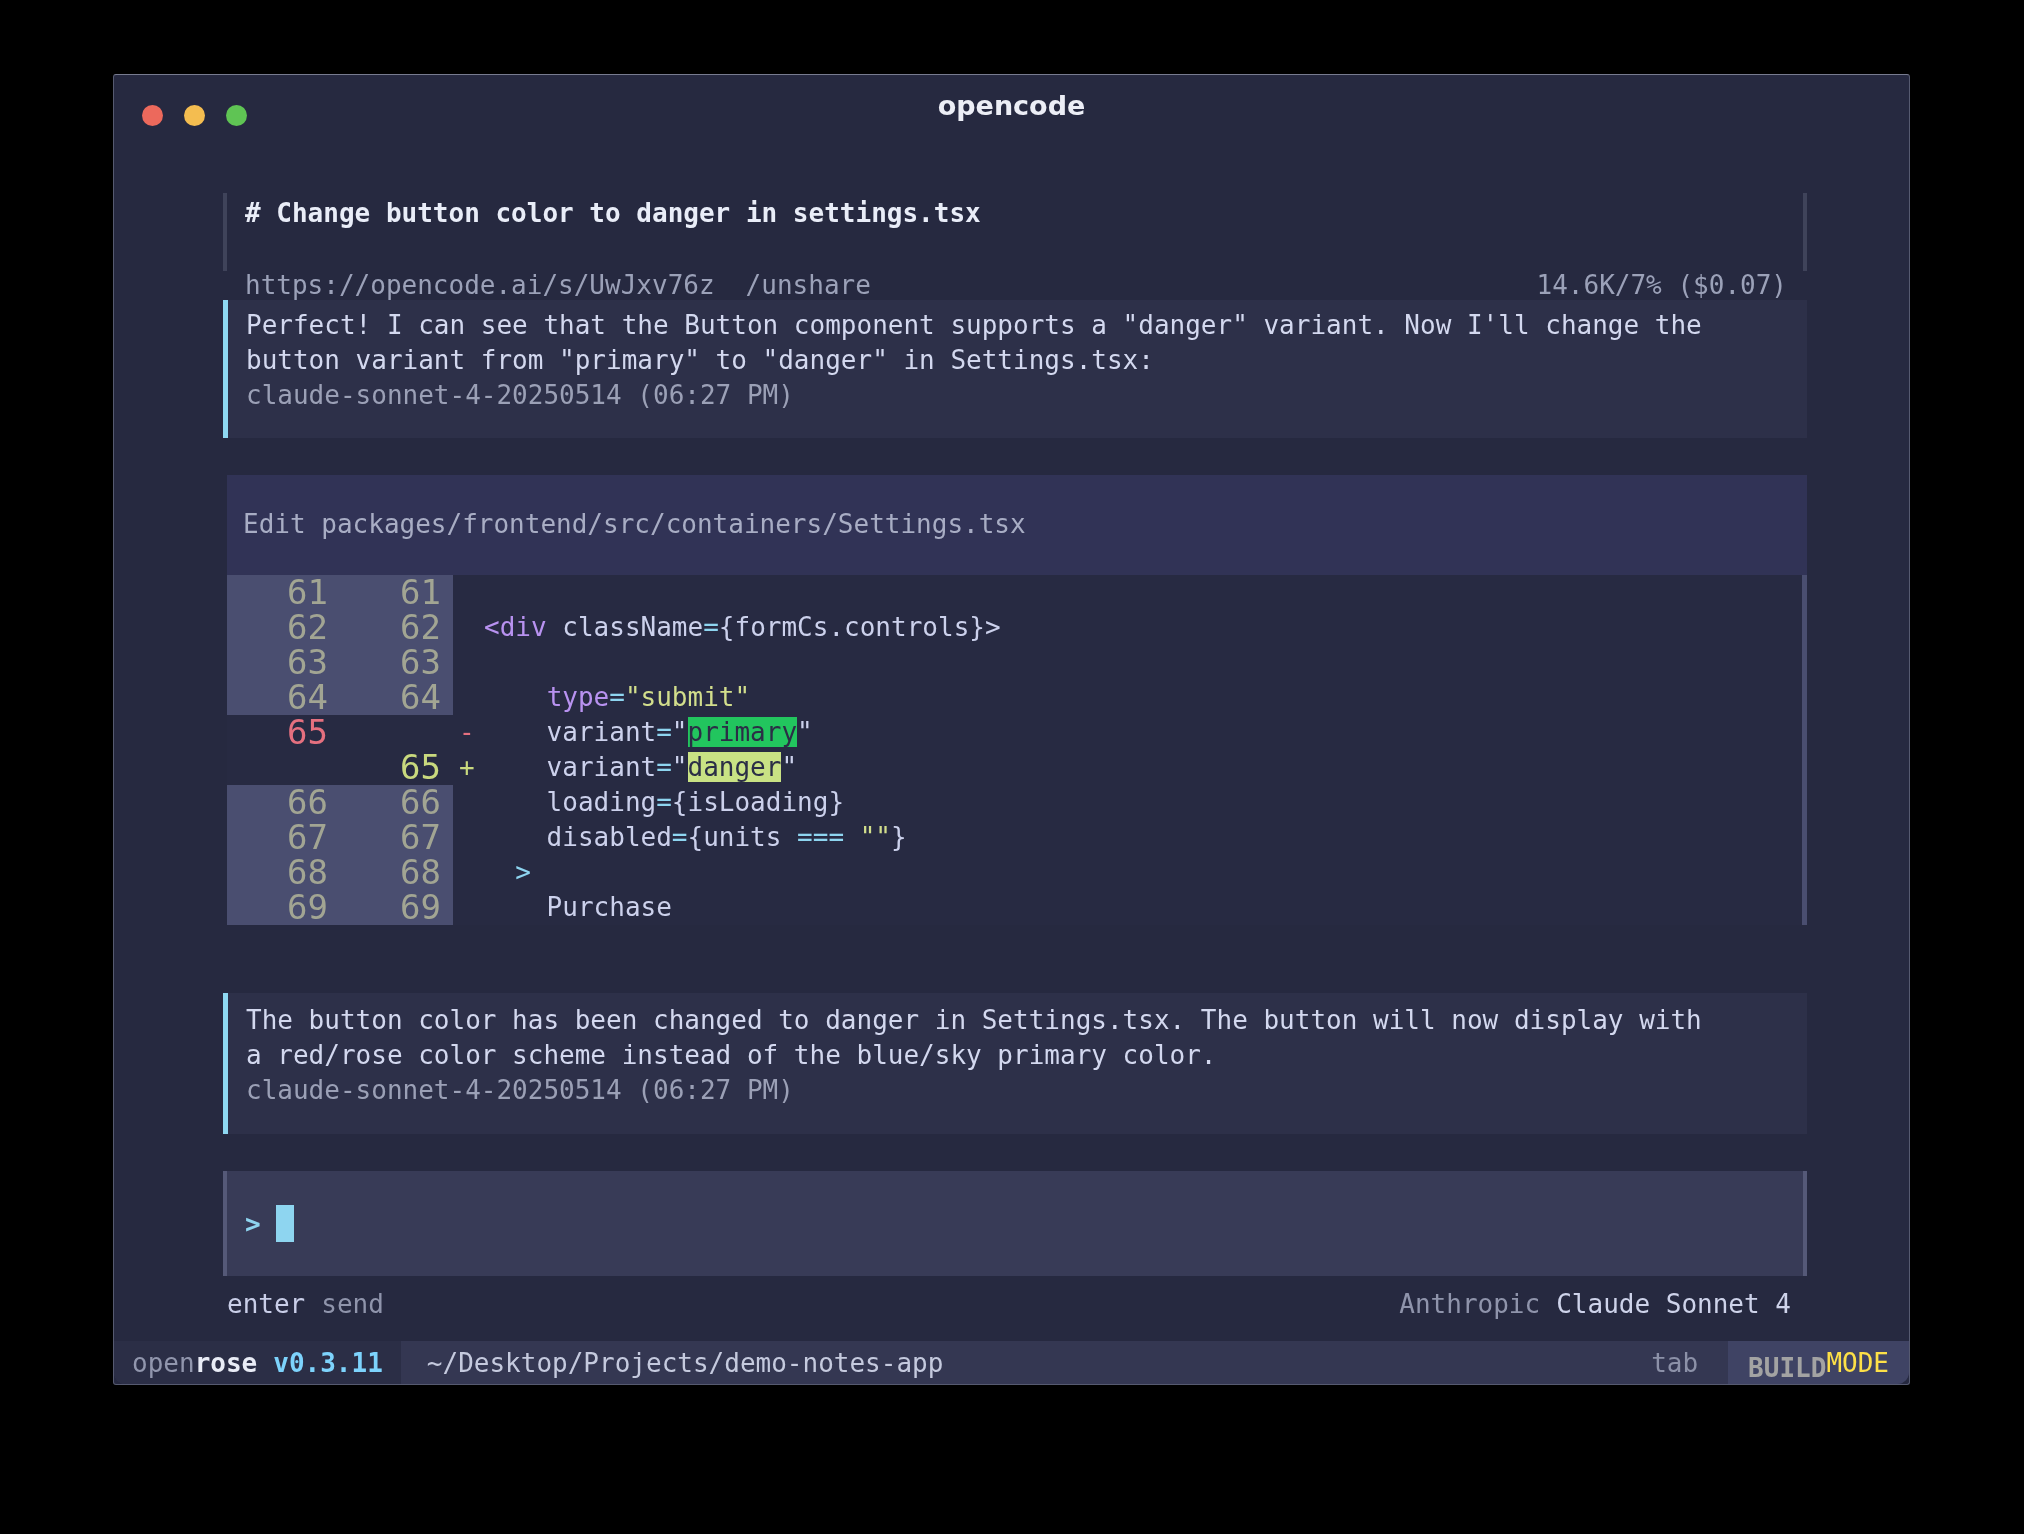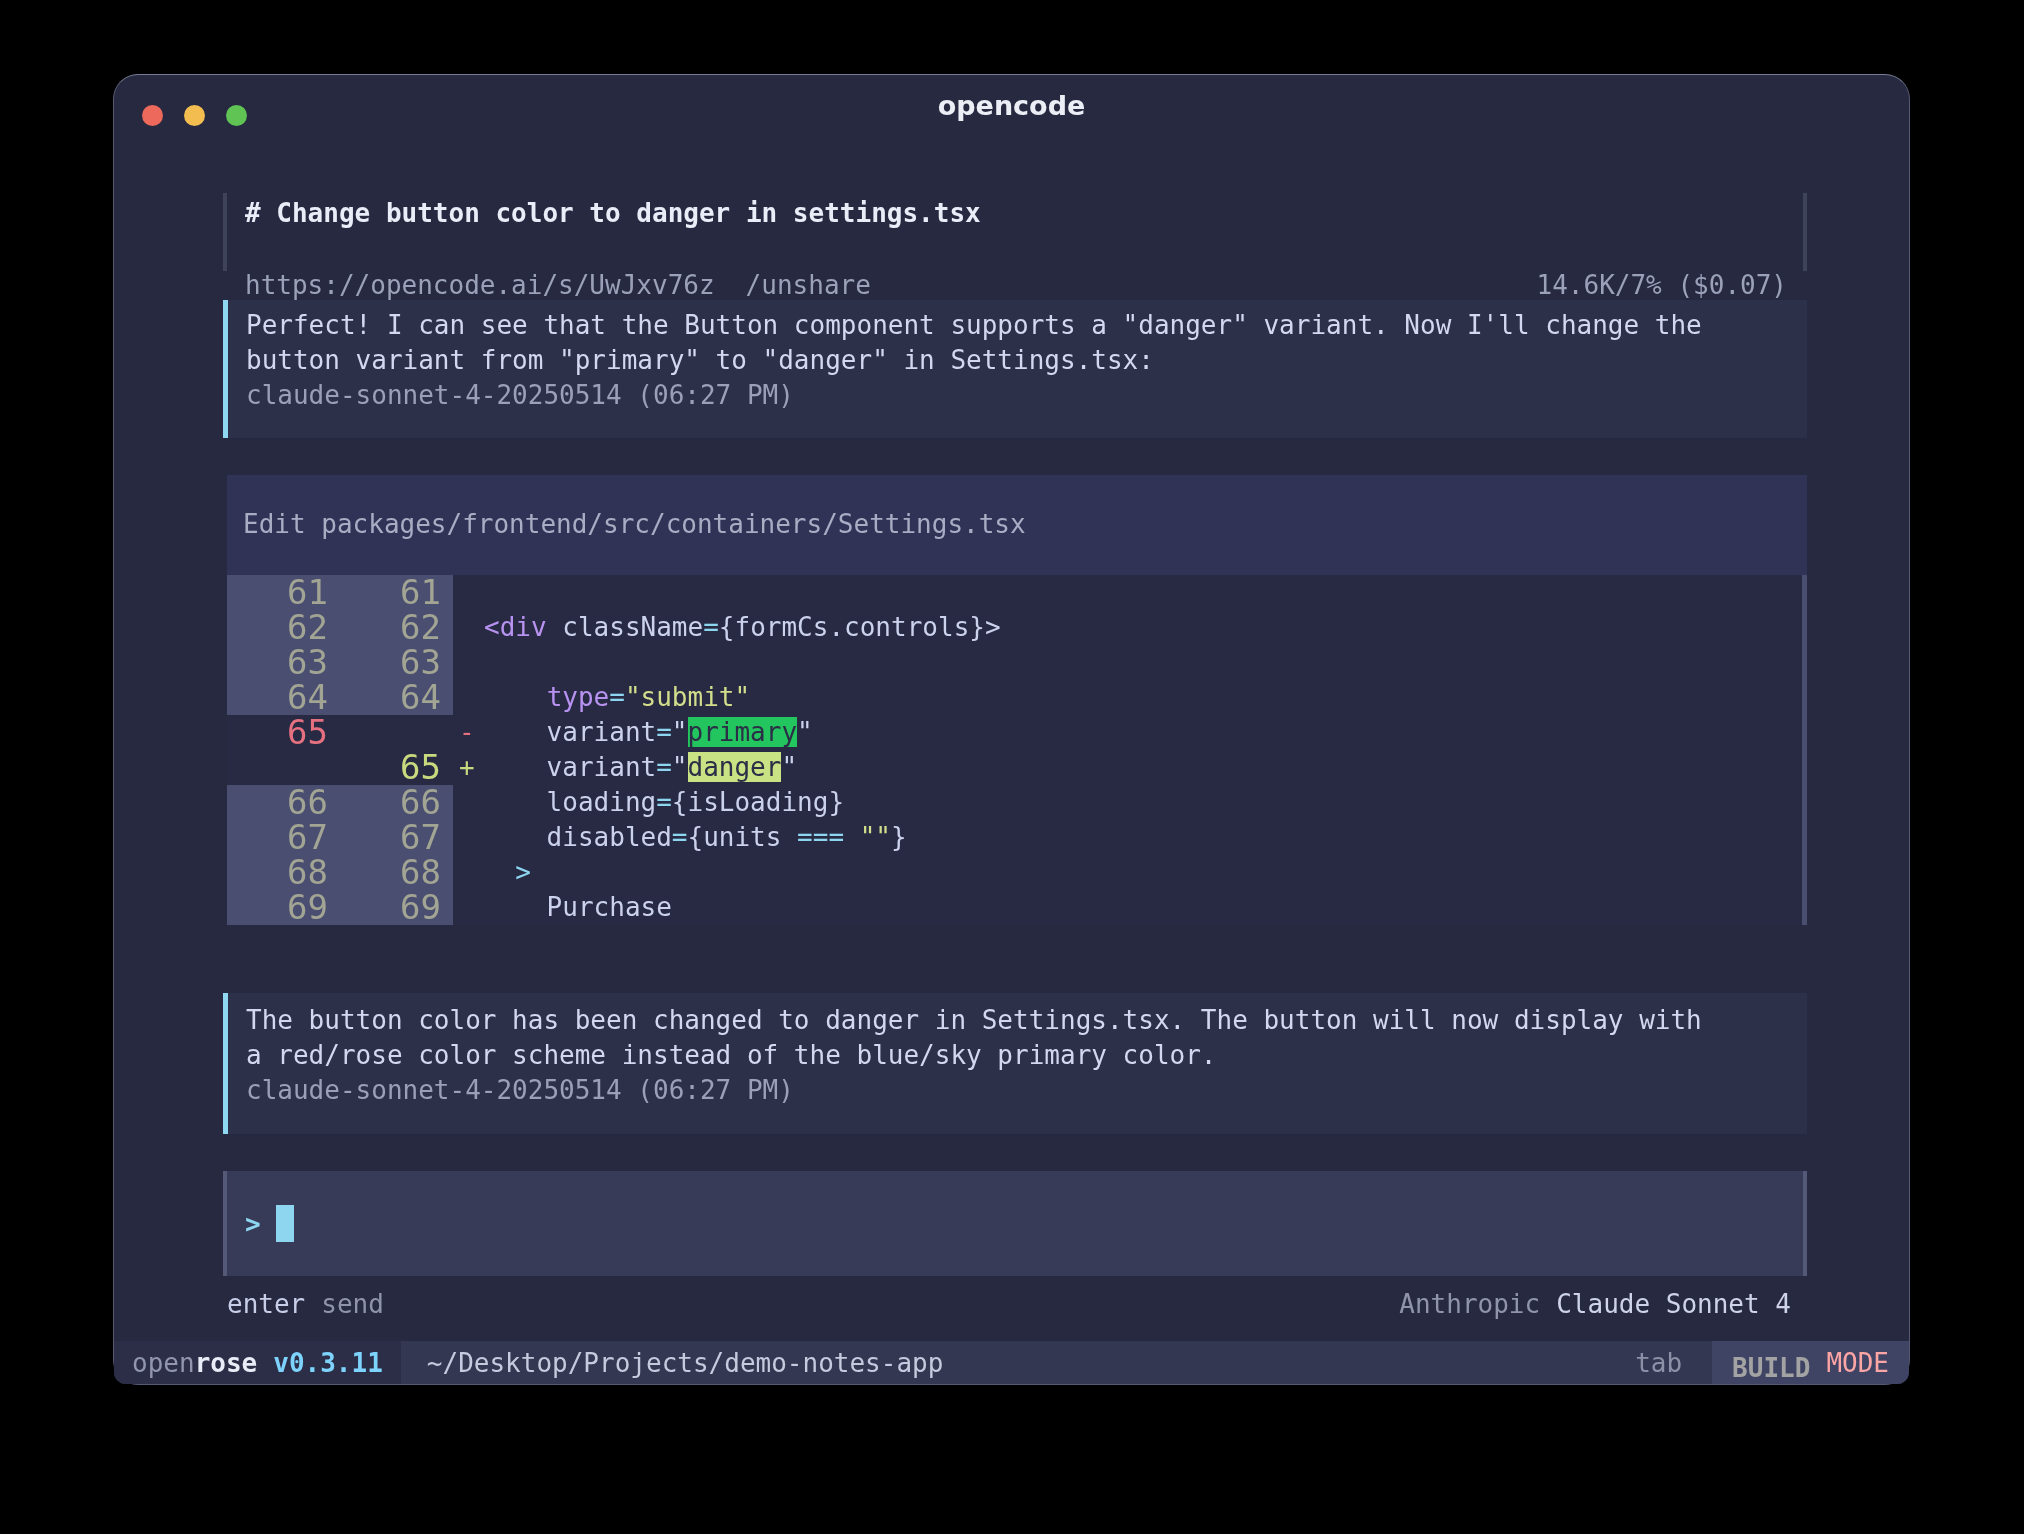--- a/index.html
+++ b/index.html
@@ -2,21 +2,21 @@
 <html><head>
 <meta charset="utf-8">
 <style>
   * { margin: 0; padding: 0; box-sizing: border-box; }
   html, body { width: 2024px; height: 1534px; background: #000; overflow: hidden; }
   body { font-family: "DejaVu Sans Mono", monospace; }
 
   .window {
     position: absolute; left: 113px; top: 74px; width: 1797px; height: 1311px;
     background: #262940; border: 1px solid #565a70; border-top-color: #787c90;
-    border-radius: 25px;
+    border-radius: 3px;
   }
 
   
   .titlebar { position: absolute; top: 0; left: 0; right: 0; height: 60px; }
   .lights { position: absolute; left: 28px; top: 30px; display: flex; gap: 21px; }
   .light { width: 21px; height: 21px; border-radius: 50%; }
   .light.red { background: #ec695c; }
   .light.yellow { background: #f4bd50; }
   .light.green { background: #5fc454; }
   .win-title {
@@ -116,21 +116,21 @@
   .sb-open { color: #9196ad; }
   .sb-code { color: #e9ecf6; font-weight: bold; }
   .sb-version { color: #7dd3fc; margin-left: 16px; font-weight: bold; }
   .sb-cwd { color: #c5cade; display: flex; align-items: center; margin-left: 26px; flex: 1; }
   .sb-tab { color: #8c91a8; display: flex; align-items: center; margin-right: 30px; }
   .sb-chip-right {
     background: #3f4364; display: flex; align-items: center; padding: 0 20px;
     border-bottom-right-radius: 12px; flex: none;
   }
   .sb-build { color: #a3a3a3; font-weight: bold; margin-top: 11px; }
-  .sb-mode { color: #fca5a5; margin-left: 16px; }
+  .sb-mode { color: #fde047; margin-left: 0; }
 </style>
 </head>
 <body>
 
 <div class="window">
 
   <div class="titlebar">
     <div class="lights">
       <div class="light red"></div>
       <div class="light yellow"></div>

